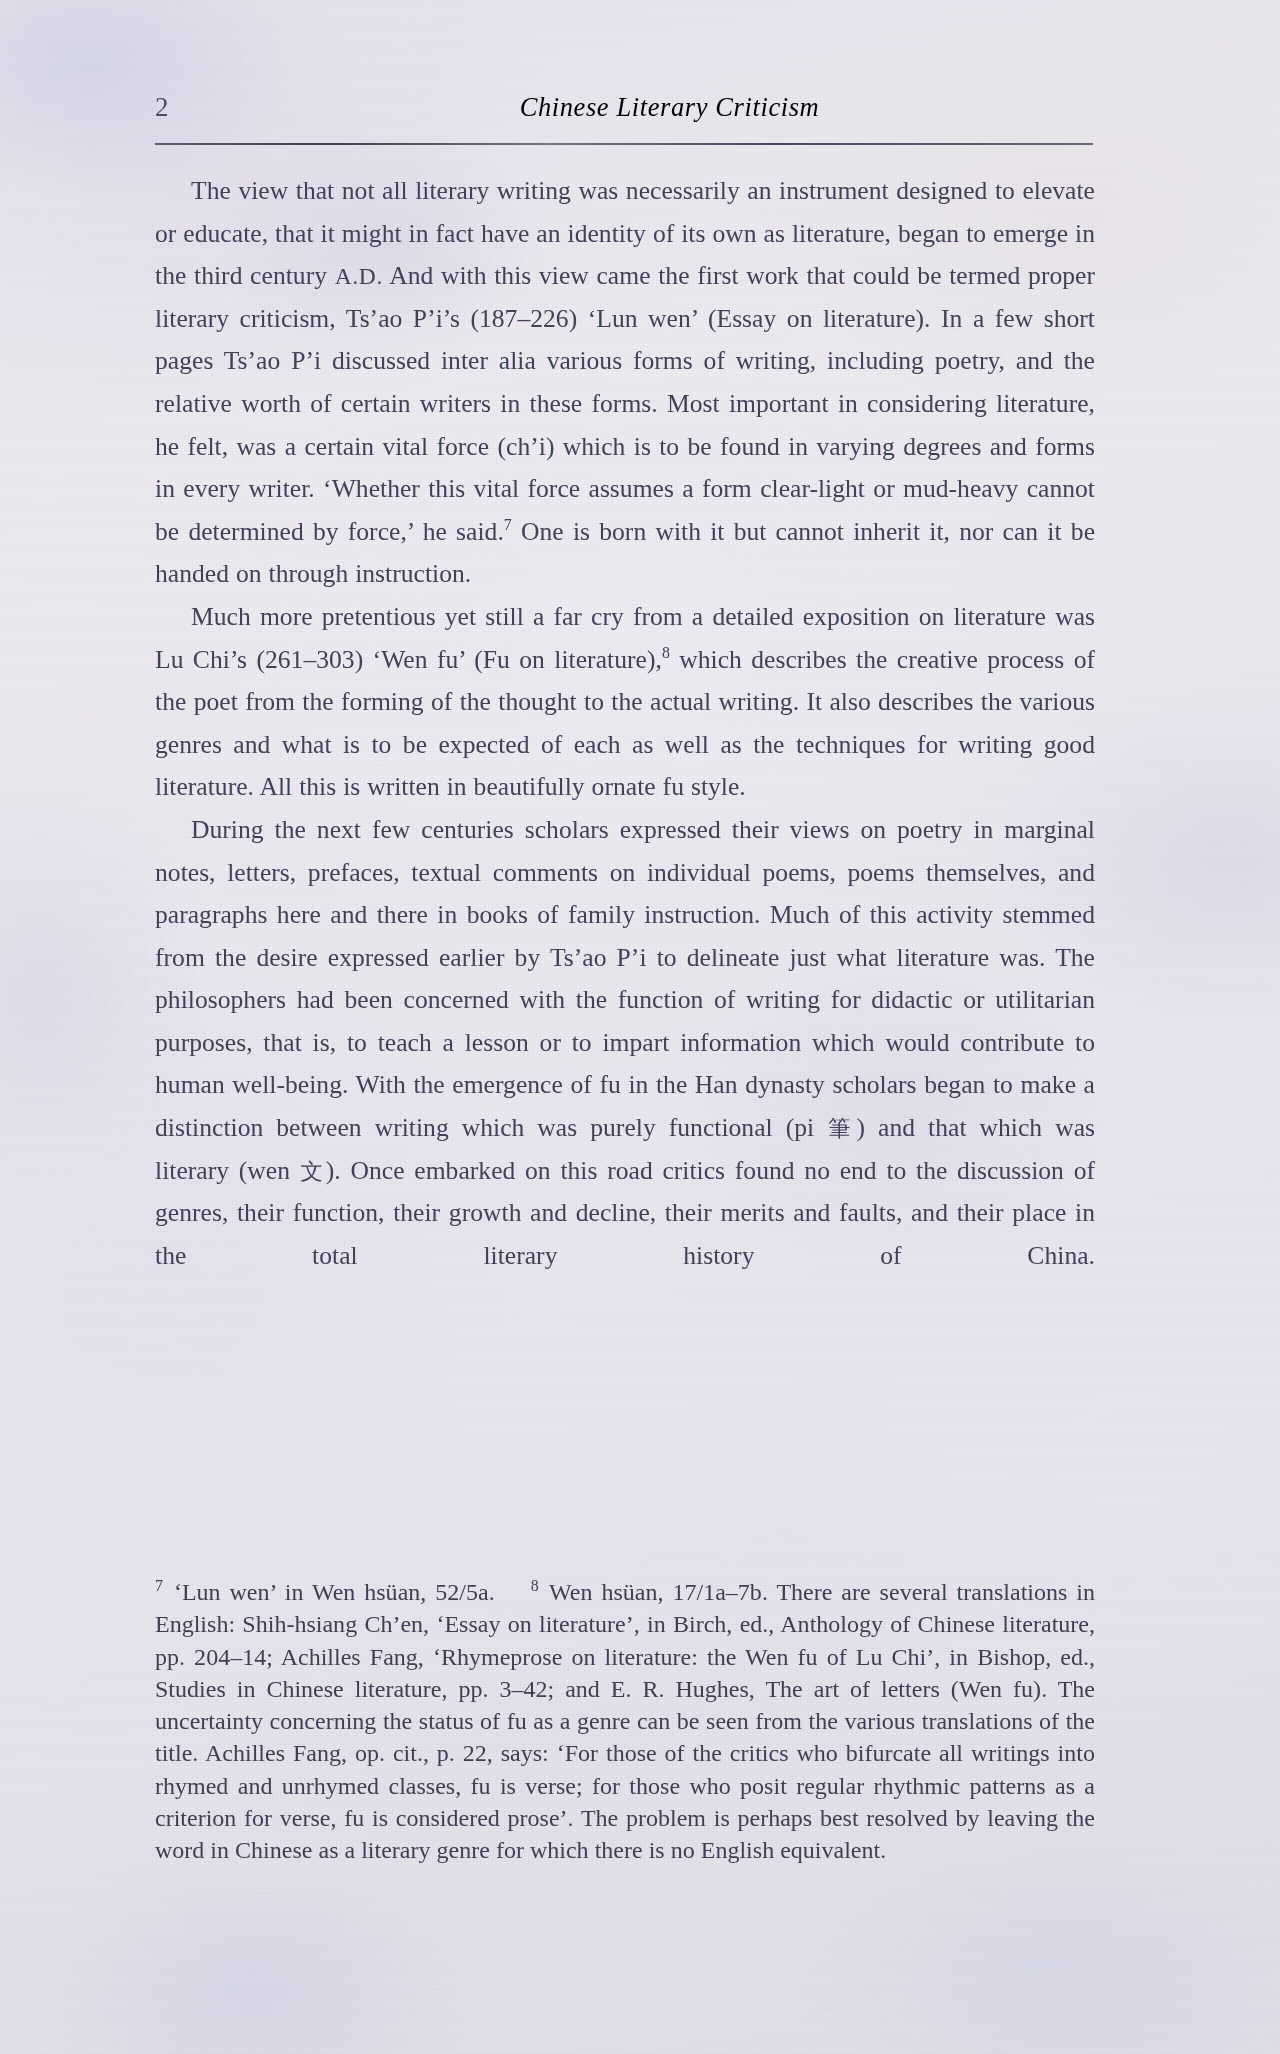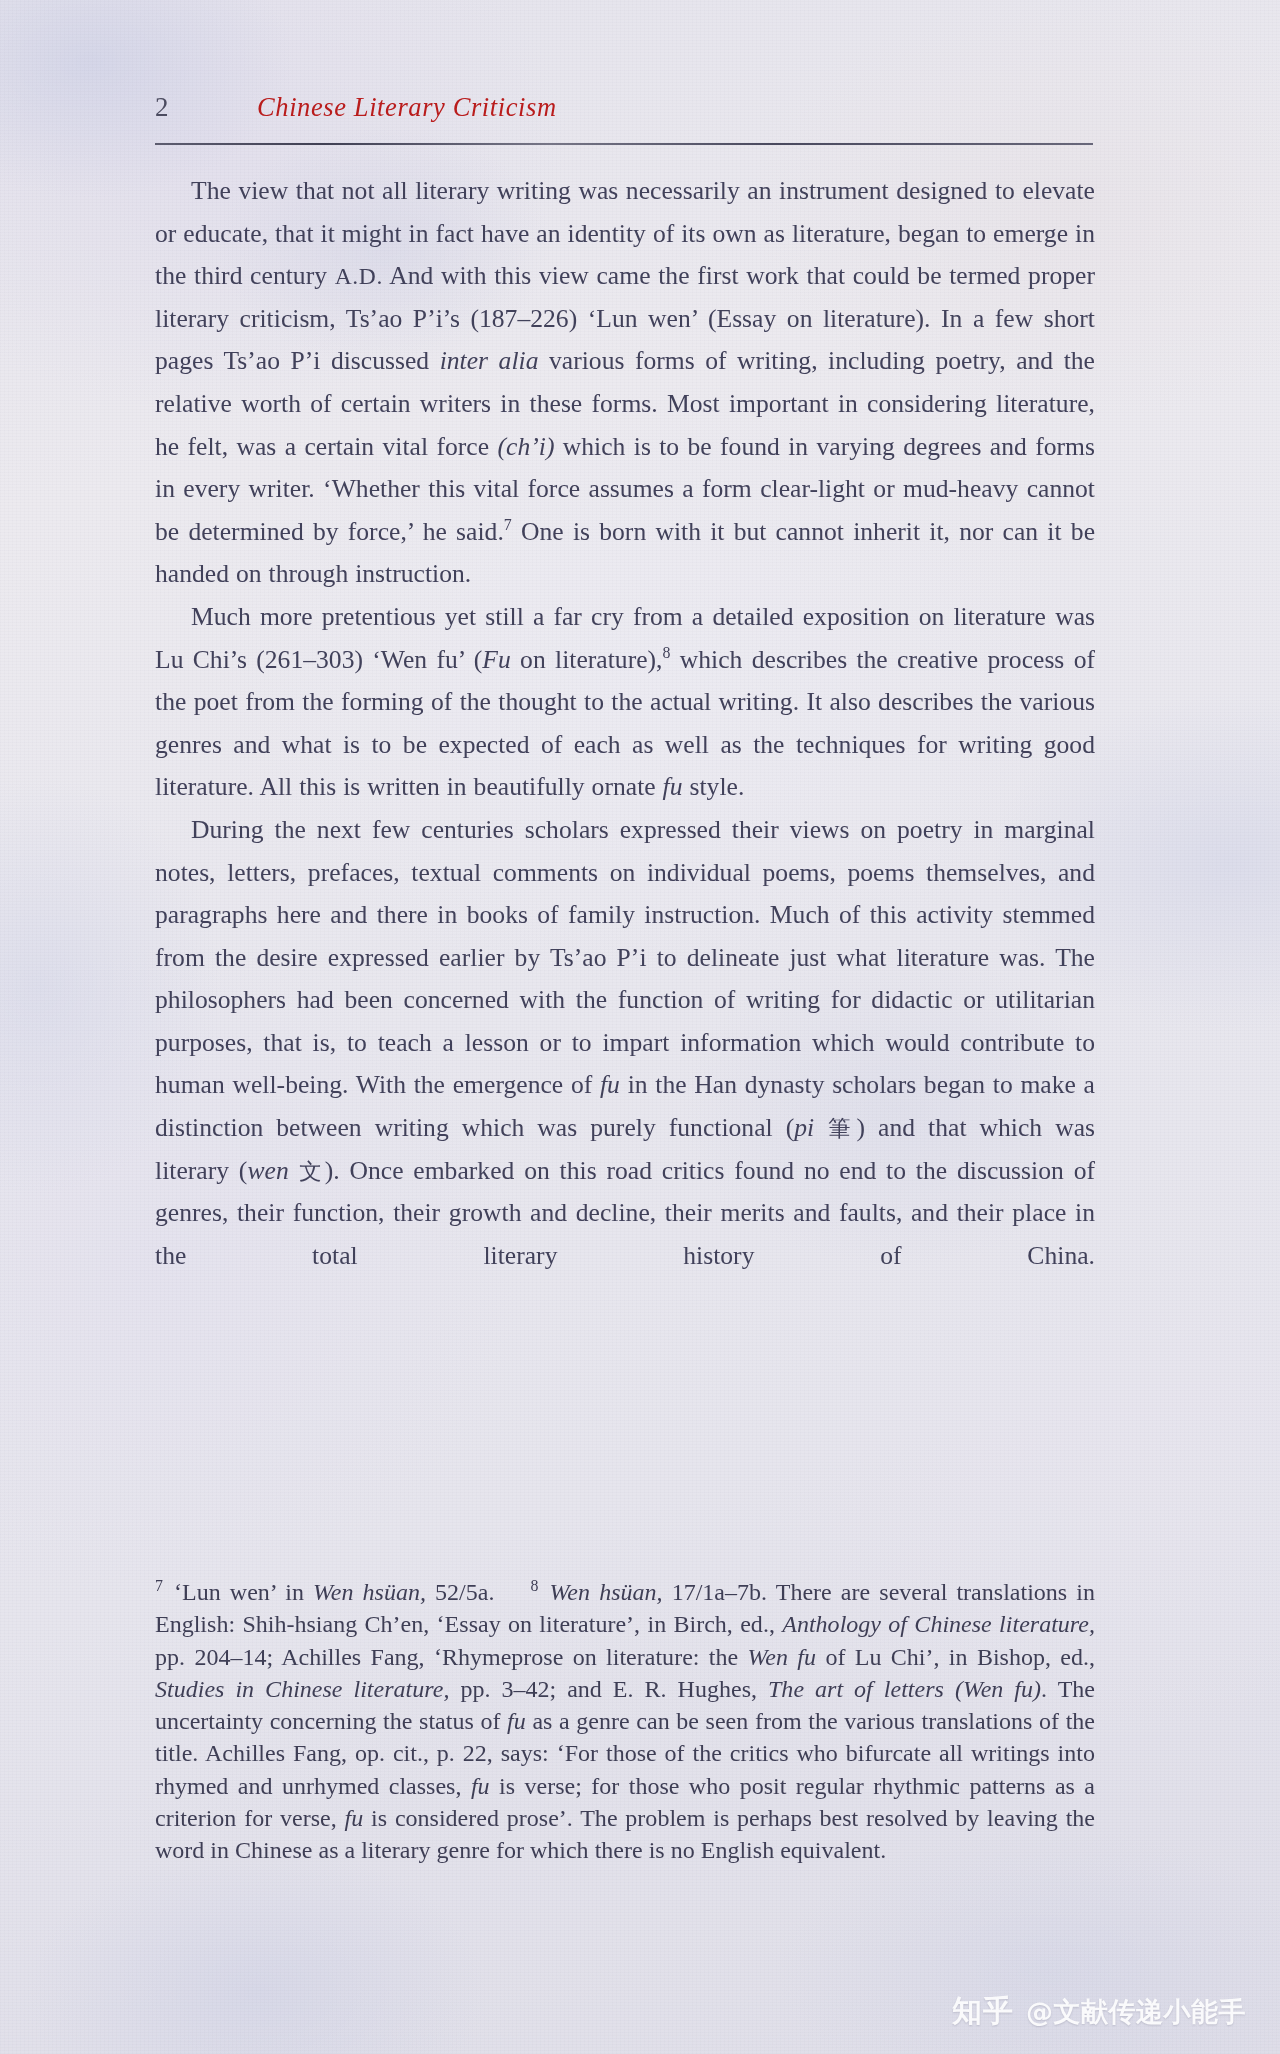--- a/index.html
+++ b/index.html
@@ -73,25 +73,26 @@
   }
   .folio {
     position: absolute;
     left: 0; top: 0;
     font-size: 27px;
     color: #4c4c60;
     letter-spacing: 0.5px;
   }
   .runhead-title {
     position: absolute;
-    left: 12px; top: 0;
+    left: 2px; top: 0;
     width: 935px;
+    text-align: center;
     font-style: italic;
     font-size: 26.5px;
-    color: #b91c1c;
+    color: #000000;
     letter-spacing: 0.6px;
     text-indent: 90px;
   }
   .rule {
     position: absolute;
     left: 155px;
     top: 143px;
     width: 938px;
     height: 2px;
     background: linear-gradient(90deg,
@@ -116,21 +117,21 @@
     color: #41415a;
     text-align: justify;
     text-align-last: left;
     text-indent: 36px;
     letter-spacing: 0.02px;
     word-spacing: 0.5px;
   }
   p.para.last {
     text-align-last: justify;
   }
-  .it { font-style: italic; }
+  .it { }
   .smallcaps {
     font-variant: small-caps;
     font-size: 0.92em;
     letter-spacing: 0.6px;
   }
   sup.fn {
     font-size: 0.62em;
     vertical-align: super;
     line-height: 0;
   }
@@ -208,18 +209,14 @@
   <div class="body-block">
     <p class="para">The view that not all literary writing was necessarily an instrument designed to elevate or educate, that it might in fact have an identity of its own as literature, began to emerge in the third century <span class="smallcaps">A.D.</span> And with this view came the first work that could be termed proper literary criticism, Ts’ao P’i’s (187–226) ‘Lun wen’ (Essay on literature). In a few short pages Ts’ao P’i discussed <span class="it">inter alia</span> various forms of writing, including poetry, and the relative worth of certain writers in these forms. Most important in considering literature, he felt, was a certain vital force <span class="it">(ch’i)</span> which is to be found in varying degrees and forms in every writer. ‘Whether this vital force assumes a form clear-light or mud-heavy cannot be determined by force,’ he said.<sup class="fn">7</sup> One is born with it but cannot inherit it, nor can it be handed on through instruction.</p>
     <p class="para">Much more pretentious yet still a far cry from a detailed exposition on literature was Lu Chi’s (261–303) ‘Wen fu’ (<span class="it">Fu</span> on literature),<sup class="fn">8</sup> which describes the creative process of the poet from the forming of the thought to the actual writing. It also describes the various genres and what is to be expected of each as well as the techniques for writing good literature. All this is written in beautifully ornate <span class="it">fu</span> style.</p>
     <p class="para last">During the next few centuries scholars expressed their views on poetry in marginal notes, letters, prefaces, textual comments on individual poems, poems themselves, and paragraphs here and there in books of family instruction. Much of this activity stemmed from the desire expressed earlier by Ts’ao P’i to delineate just what literature was. The philosophers had been concerned with the function of writing for didactic or utilitarian purposes, that is, to teach a lesson or to impart information which would contribute to human well-being. With the emergence of <span class="it">fu</span> in the Han dynasty scholars began to make a distinction between writing which was purely functional (<span class="it">pi</span><span class="han"> 筆</span>) and that which was literary (<span class="it">wen</span><span class="han"> 文</span>). Once embarked on this road critics found no end to the discussion of genres, their function, their growth and decline, their merits and faults, and their place in the total literary history of China.</p>
   </div>
 
   <div class="footnotes">
     <p><sup class="fn">7</sup> ‘Lun wen’ in <span class="it">Wen hsüan,</span> 52/5a.<span class="fn-gap"></span><sup class="fn">8</sup> <span class="it">Wen hsüan,</span> 17/1a–7b. There are several translations in English: Shih-hsiang Ch’en, ‘Essay on literature’, in Birch, ed., <span class="it">Anthology of Chinese literature,</span> pp. 204–14; Achilles Fang, ‘Rhymeprose on literature: the <span class="it">Wen fu</span> of Lu Chi’, in Bishop, ed., <span class="it">Studies in Chinese literature,</span> pp. 3–42; and E. R. Hughes, <span class="it">The art of letters (Wen fu)</span>. The uncertainty concerning the status of <span class="it">fu</span> as a genre can be seen from the various translations of the title. Achilles Fang, op. cit., p. 22, says: ‘For those of the critics who bifurcate all writings into rhymed and unrhymed classes, <span class="it">fu</span> is verse; for those who posit regular rhythmic patterns as a criterion for verse, <span class="it">fu</span> is considered prose’. The problem is perhaps best resolved by leaving the word in Chinese as a literary genre for which there is no English equivalent.</p>
   </div>
 
-  <div class="watermark">
-    <span class="wm-logo">知乎</span>
-    <span class="wm-handle">@文献传递小能手</span>
-  </div>
 
 </div>
 
 </body></html>

